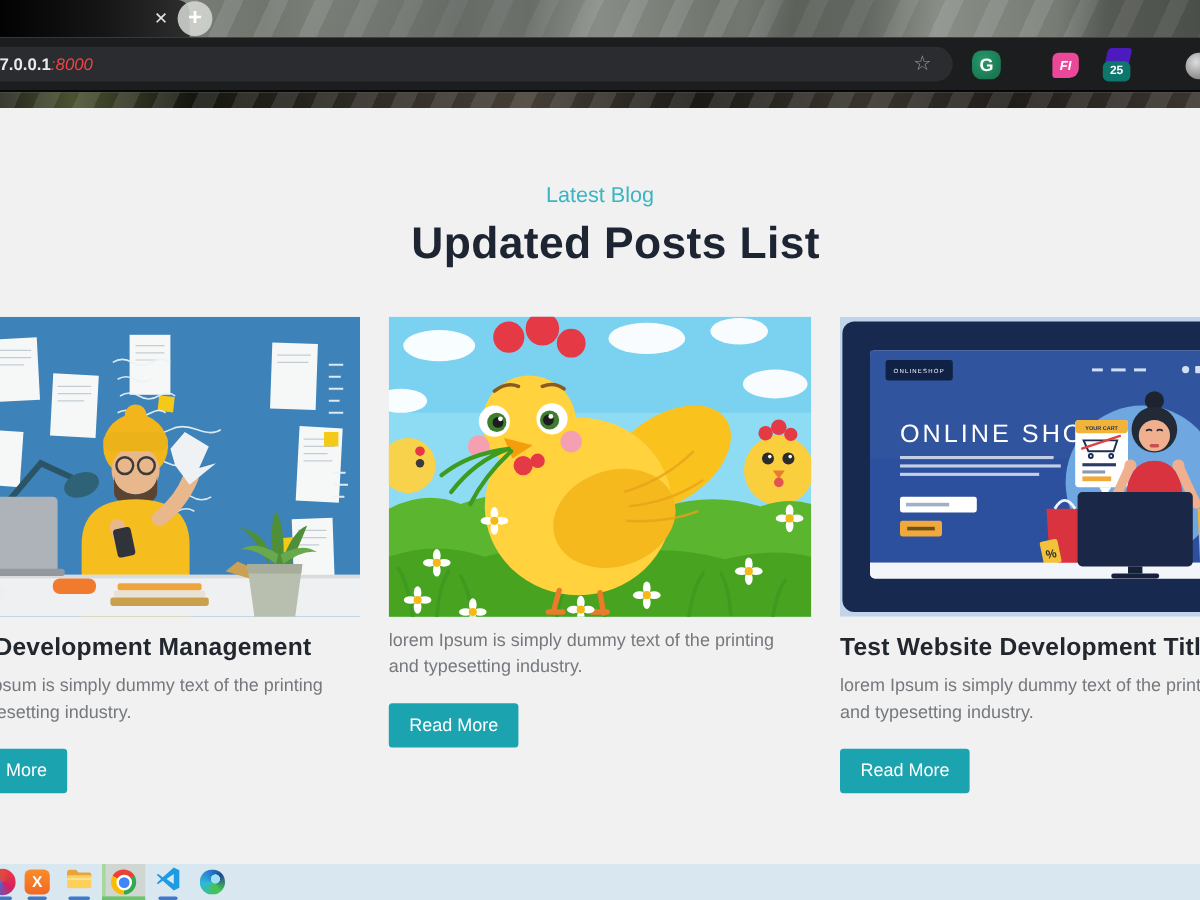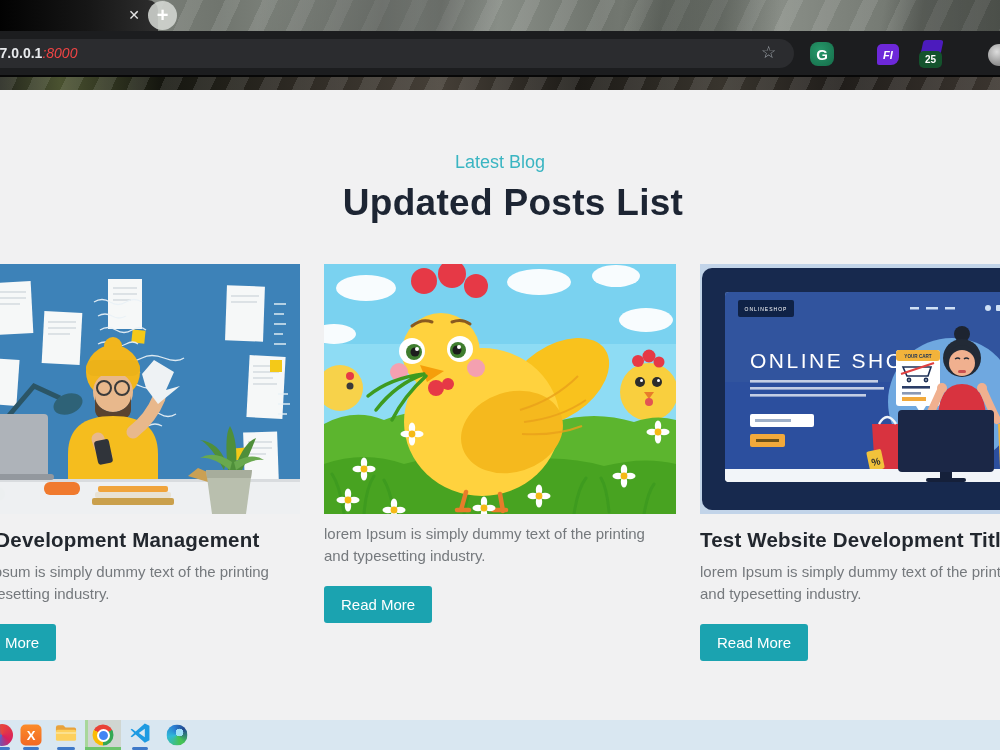--- a/index.html
+++ b/index.html
@@ -28,26 +28,26 @@
   .omnibox{position:absolute;left:-36px;top:8px;width:830px;height:29px;border-radius:15px;
     background:#2b2c2f;}
   .url-text{position:absolute;left:-16px;top:14px;font-size:14px;white-space:nowrap;}
   .url-host{color:#e8eaed;font-weight:bold;}
   .url-port{color:#ef4444;font-style:italic;}
   .star{position:absolute;left:761px;top:11px;color:#9aa0a6;font-size:17px;}
   .ext{position:absolute;display:flex;align-items:center;justify-content:center;color:#fff;}
   .ext-grammarly{left:810px;top:11px;width:24px;height:24px;border-radius:8px;
     background:radial-gradient(circle at 40% 35%,#27996b,#156c49);font-size:15px;font-weight:bold;}
   .ext-fi{left:877px;top:13px;width:22px;height:21px;border-radius:5px 5px 8px 2px;
-    background:#6d28d9;font-size:11px;font-weight:bold;font-style:italic;}
+    background:#ec4899;font-size:11px;font-weight:bold;font-style:italic;}
   .ext-purple{left:919px;top:9px;width:26px;height:28px;}
   .ext-purple .back{position:absolute;left:3px;top:0;width:20px;height:15px;border-radius:3px;
     background:#4c1bbd;transform:skewX(-12deg);}
   .ext-purple .front{position:absolute;left:0;bottom:0;width:23px;height:17px;border-radius:5px;
-    background:#14532d;color:#fff;font-size:10px;font-weight:bold;text-align:center;line-height:17px;}
+    background:#0f766e;color:#fff;font-size:10px;font-weight:bold;text-align:center;line-height:17px;}
   .ext-partial{left:988px;top:13px;width:22px;height:22px;border-radius:50%;
     background:radial-gradient(circle at 40% 35%,#dddddd,#8e8e8e 70%,#6a6a6a);}
 
   
   .hero-strip{position:absolute;left:0;top:77px;width:1000px;height:13px;
     background:
       repeating-linear-gradient(115deg, rgba(255,255,255,.10) 0 16px, transparent 16px 30px),
       linear-gradient(90deg,#23251c,#4a5230 6%,#15160f 16%,#2e2a24 30%,#453f37 44%,
         #1c1a16 58%,#38342d 72%,#201d1a 84%,#3b352f 100%);}
 

